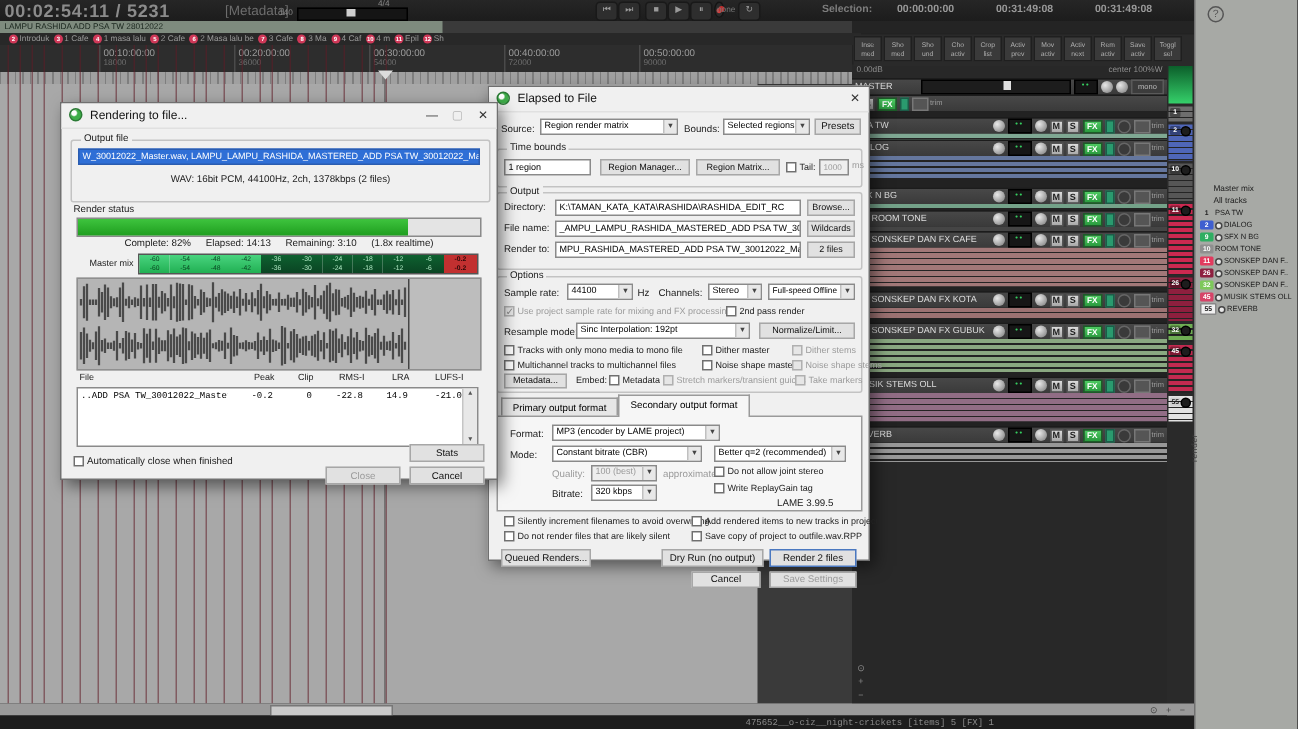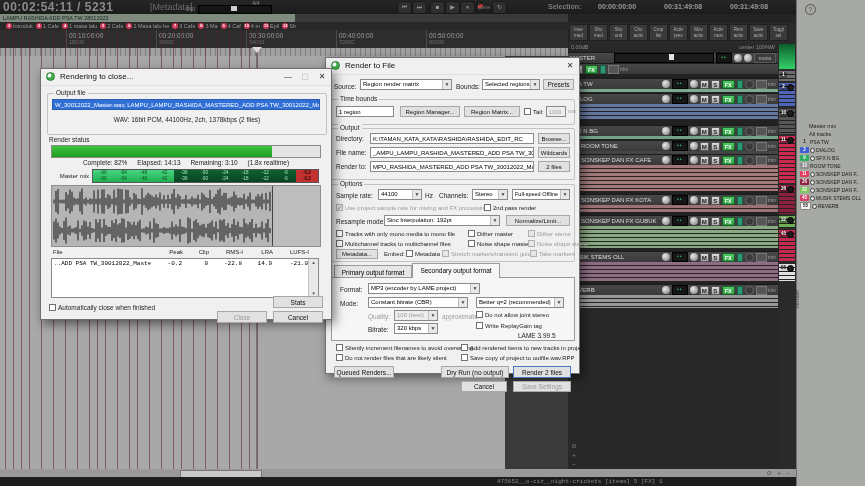--- a/index.html
+++ b/index.html
@@ -597,21 +597,21 @@
             <span class="mxname">REVERB</span>
           </div>
         </div>
     </div>
     <div id="rendertab">render</div>
   </div>
 
   <div class="abs dlg" id="renderdlg" style="left:325px;top:57px;width:253px;height:315px;z-index:10">
     <div class="dtitle">
       <span class="applogo"></span>
-      <span class="ttext">Render to File</span>
+      <span class="ttext">Elapsed to File</span>
       <span class="wbtn" style="right:2px">✕</span>
     </div>
     <span class="lab" style="left:8px;top:25px">Source:</span>
     <span class="combo" style="left:34px;top:21px;width:92px"><span>Region render matrix</span><span class="carr">▼</span></span>
     <span class="lab" style="left:130px;top:25px">Bounds:</span>
     <span class="combo" style="left:156px;top:21px;width:58px"><span>Selected regions</span><span class="carr">▼</span></span>
     <span class="btn" style="left:217px;top:21px;width:31px;height:11px;line-height:10px">Presets</span>
 
     <div class="grp" style="left:5px;top:41px;width:242px;height:24px">
       <span class="grplab">Time bounds</span>
@@ -743,21 +743,21 @@
     <span class="btn" style="left:115px;top:308px;width:68px;height:12px;line-height:11px">Dry Run (no output)</span>
     <span class="btn" style="left:187px;top:308px;width:58px;height:12px;line-height:11px;border-color:#4a78c0">Render 2 files</span>
 
     <span class="btn" style="left:135px;top:323px;width:46px;height:11px;line-height:10px">Cancel</span>
     <span class="btn dim" style="left:187px;top:323px;width:58px;height:11px;line-height:10px">Save Settings</span>
   </div>
 
   <div class="abs dlg" id="progdlg" style="left:40px;top:68px;width:290px;height:250px;z-index:11">
     <div class="dtitle">
       <span class="applogo"></span>
-      <span class="ttext">Rendering to close...</span>
+      <span class="ttext">Rendering to file...</span>
       <span class="wbtn" style="right:36px">—</span>
       <span class="wbtn dim" style="right:19px">▢</span>
       <span class="wbtn" style="right:2px">✕</span>
     </div>
     <div class="grp" style="left:6px;top:24px;width:278px;height:40px">
       <span class="grplab">Output file</span>
       <span class="fld" style="left:4px;top:5px;width:268px;background:#2f6fd6;color:#fff;border-color:#2a5cb0">W_30012022_Master.wav, LAMPU_LAMPU_RASHIDA_MASTERED_ADD PSA TW_30012022_Master.mp3</span>
       <div class="lab" style="left:0;top:22px;width:100%;text-align:center;font-size:6.5px">WAV: 16bit PCM, 44100Hz, 2ch, 1378kbps (2 files)</div>
     </div>
     <span class="lab" style="left:8px;top:67px">Render status</span>

